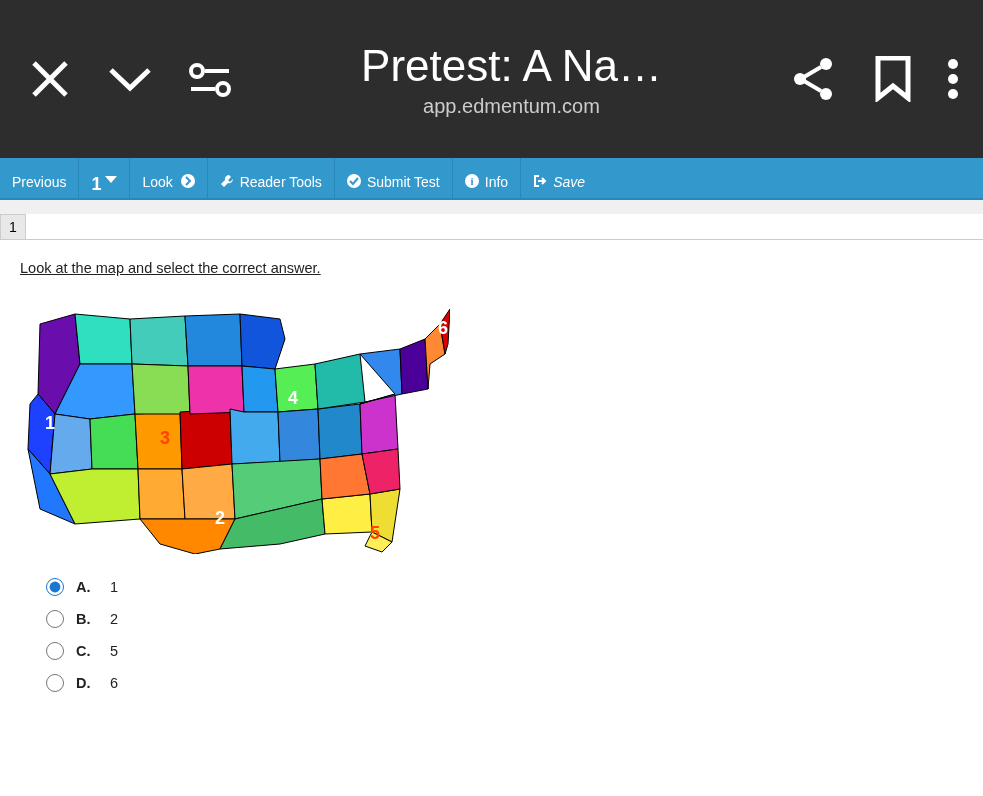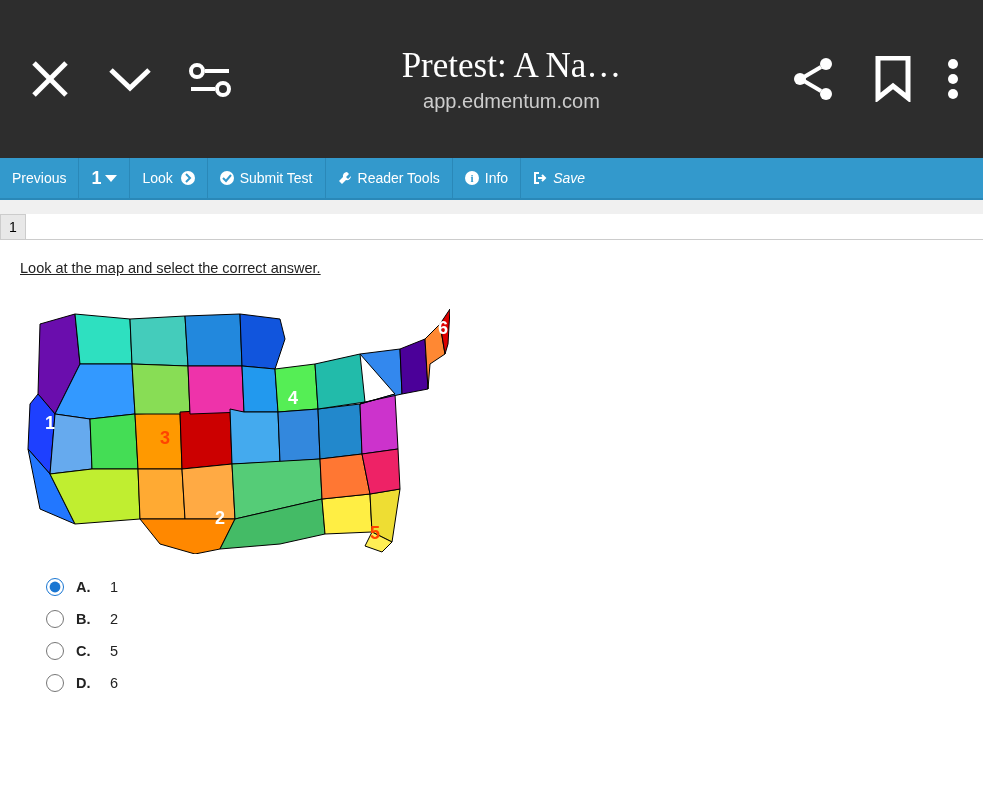--- a/index.html
+++ b/index.html
@@ -2,26 +2,26 @@
 <html><head>
 <meta charset="utf-8">
 <style>
 * { margin: 0; padding: 0; box-sizing: border-box; }
 body { font-family: Arial, sans-serif; background: #fff; width: 983px; height: 796px; overflow: hidden; }
 
 
 .browser-header { background: #2d2d2d; height: 158px; display: flex; align-items: center; padding: 0 10px; position: relative; }
 .browser-header .icon-btn { color: #fff; display: flex; align-items: center; justify-content: center; width: 80px; height: 80px; cursor: pointer; }
 .title-block { flex: 1; text-align: center; color: #fff; }
-.title-block .page-title { font-size: 35px; font-weight: 500; white-space: nowrap; overflow: hidden; text-overflow: ellipsis; font-family: Liberation Serif, serif; }
+.title-block .page-title { font-size: 44px; font-weight: 500; white-space: nowrap; overflow: hidden; text-overflow: ellipsis; }
 .title-block .page-url { font-size: 20px; color: #ccc; margin-top: 4px; }
 
 
 .toolbar { background: #3399cc; height: 42px; display: flex; align-items: stretch; color: #fff; font-size: 14px; border-bottom: 2px solid #2a88b8; }
-.toolbar .tb-item { display: flex; align-items: center; padding: 0 12px; border-right: 1px solid #2a88b8; cursor: pointer; white-space: nowrap; }
+.toolbar .tb-item { display: flex; padding: 16px 12px; border-right: 1px solid #2a88b8; cursor: pointer; white-space: nowrap; }
 .toolbar .tb-item:last-child { border-right: none; font-style: italic; }
 .toolbar .tb-title { flex: 1; font-size: 16px; border-right: none; cursor: default; }
 .toolbar .tb-icon { margin-right: 6px; display: inline-flex; }
 .tb-num { font-size: 18px; font-weight: bold; padding-right: 4px; }
 
 
 .content { background: #fff; }
 .spacer { height: 14px; background: #f0f0f0; }
 .tabrow { background: #fff; }
 .qtab { display: inline-block; background: #e8e8e8; border: 1px solid #ccc; border-bottom: none; padding: 4px 8px; font-size: 14px; margin-left: 0; }
@@ -101,33 +101,33 @@
   <div class="tb-item">
     <span>Look</span>&nbsp;&nbsp;
     <svg width="14" height="14" viewBox="0 0 14 14">
         <circle cx="7" cy="7" r="7" fill="#fff"></circle>
         <polyline points="5,3 9,7 5,11" fill="none" stroke="#3399cc" stroke-width="2"></polyline>
       </svg>
   </div>
   <div class="tb-item">
     <span class="tb-icon">
         <svg width="14" height="14" viewBox="0 0 14 14">
+          <path d="M9 1a4 4 0 0 0-4 5L1 10l3 3 4-4a4 4 0 0 0 5-4l-3 3-2-2 3-3z" fill="#fff"></path>
+        </svg>
+      </span>
+    <span>Reader Tools</span>
+  </div>
+  <div class="tb-item">
+    <span class="tb-icon">
+        <svg width="14" height="14" viewBox="0 0 14 14">
           <circle cx="7" cy="7" r="7" fill="#fff"></circle>
           <polyline points="3,7 6,10 11,4" fill="none" stroke="#3399cc" stroke-width="2"></polyline>
         </svg>
       </span>
     <span>Submit Test</span>
-  </div>
-  <div class="tb-item">
-    <span class="tb-icon">
-        <svg width="14" height="14" viewBox="0 0 14 14">
-          <path d="M9 1a4 4 0 0 0-4 5L1 10l3 3 4-4a4 4 0 0 0 5-4l-3 3-2-2 3-3z" fill="#fff"></path>
-        </svg>
-      </span>
-    <span>Reader Tools</span>
   </div>
   <div class="tb-item">
     <span class="tb-icon">
         <svg width="14" height="14" viewBox="0 0 14 14">
           <circle cx="7" cy="7" r="7" fill="#fff"></circle>
           <text x="7" y="11" text-anchor="middle" font-size="11" font-family="serif" font-weight="bold" fill="#3399cc">i</text>
         </svg>
       </span>
     <span>Info</span>
   </div>

